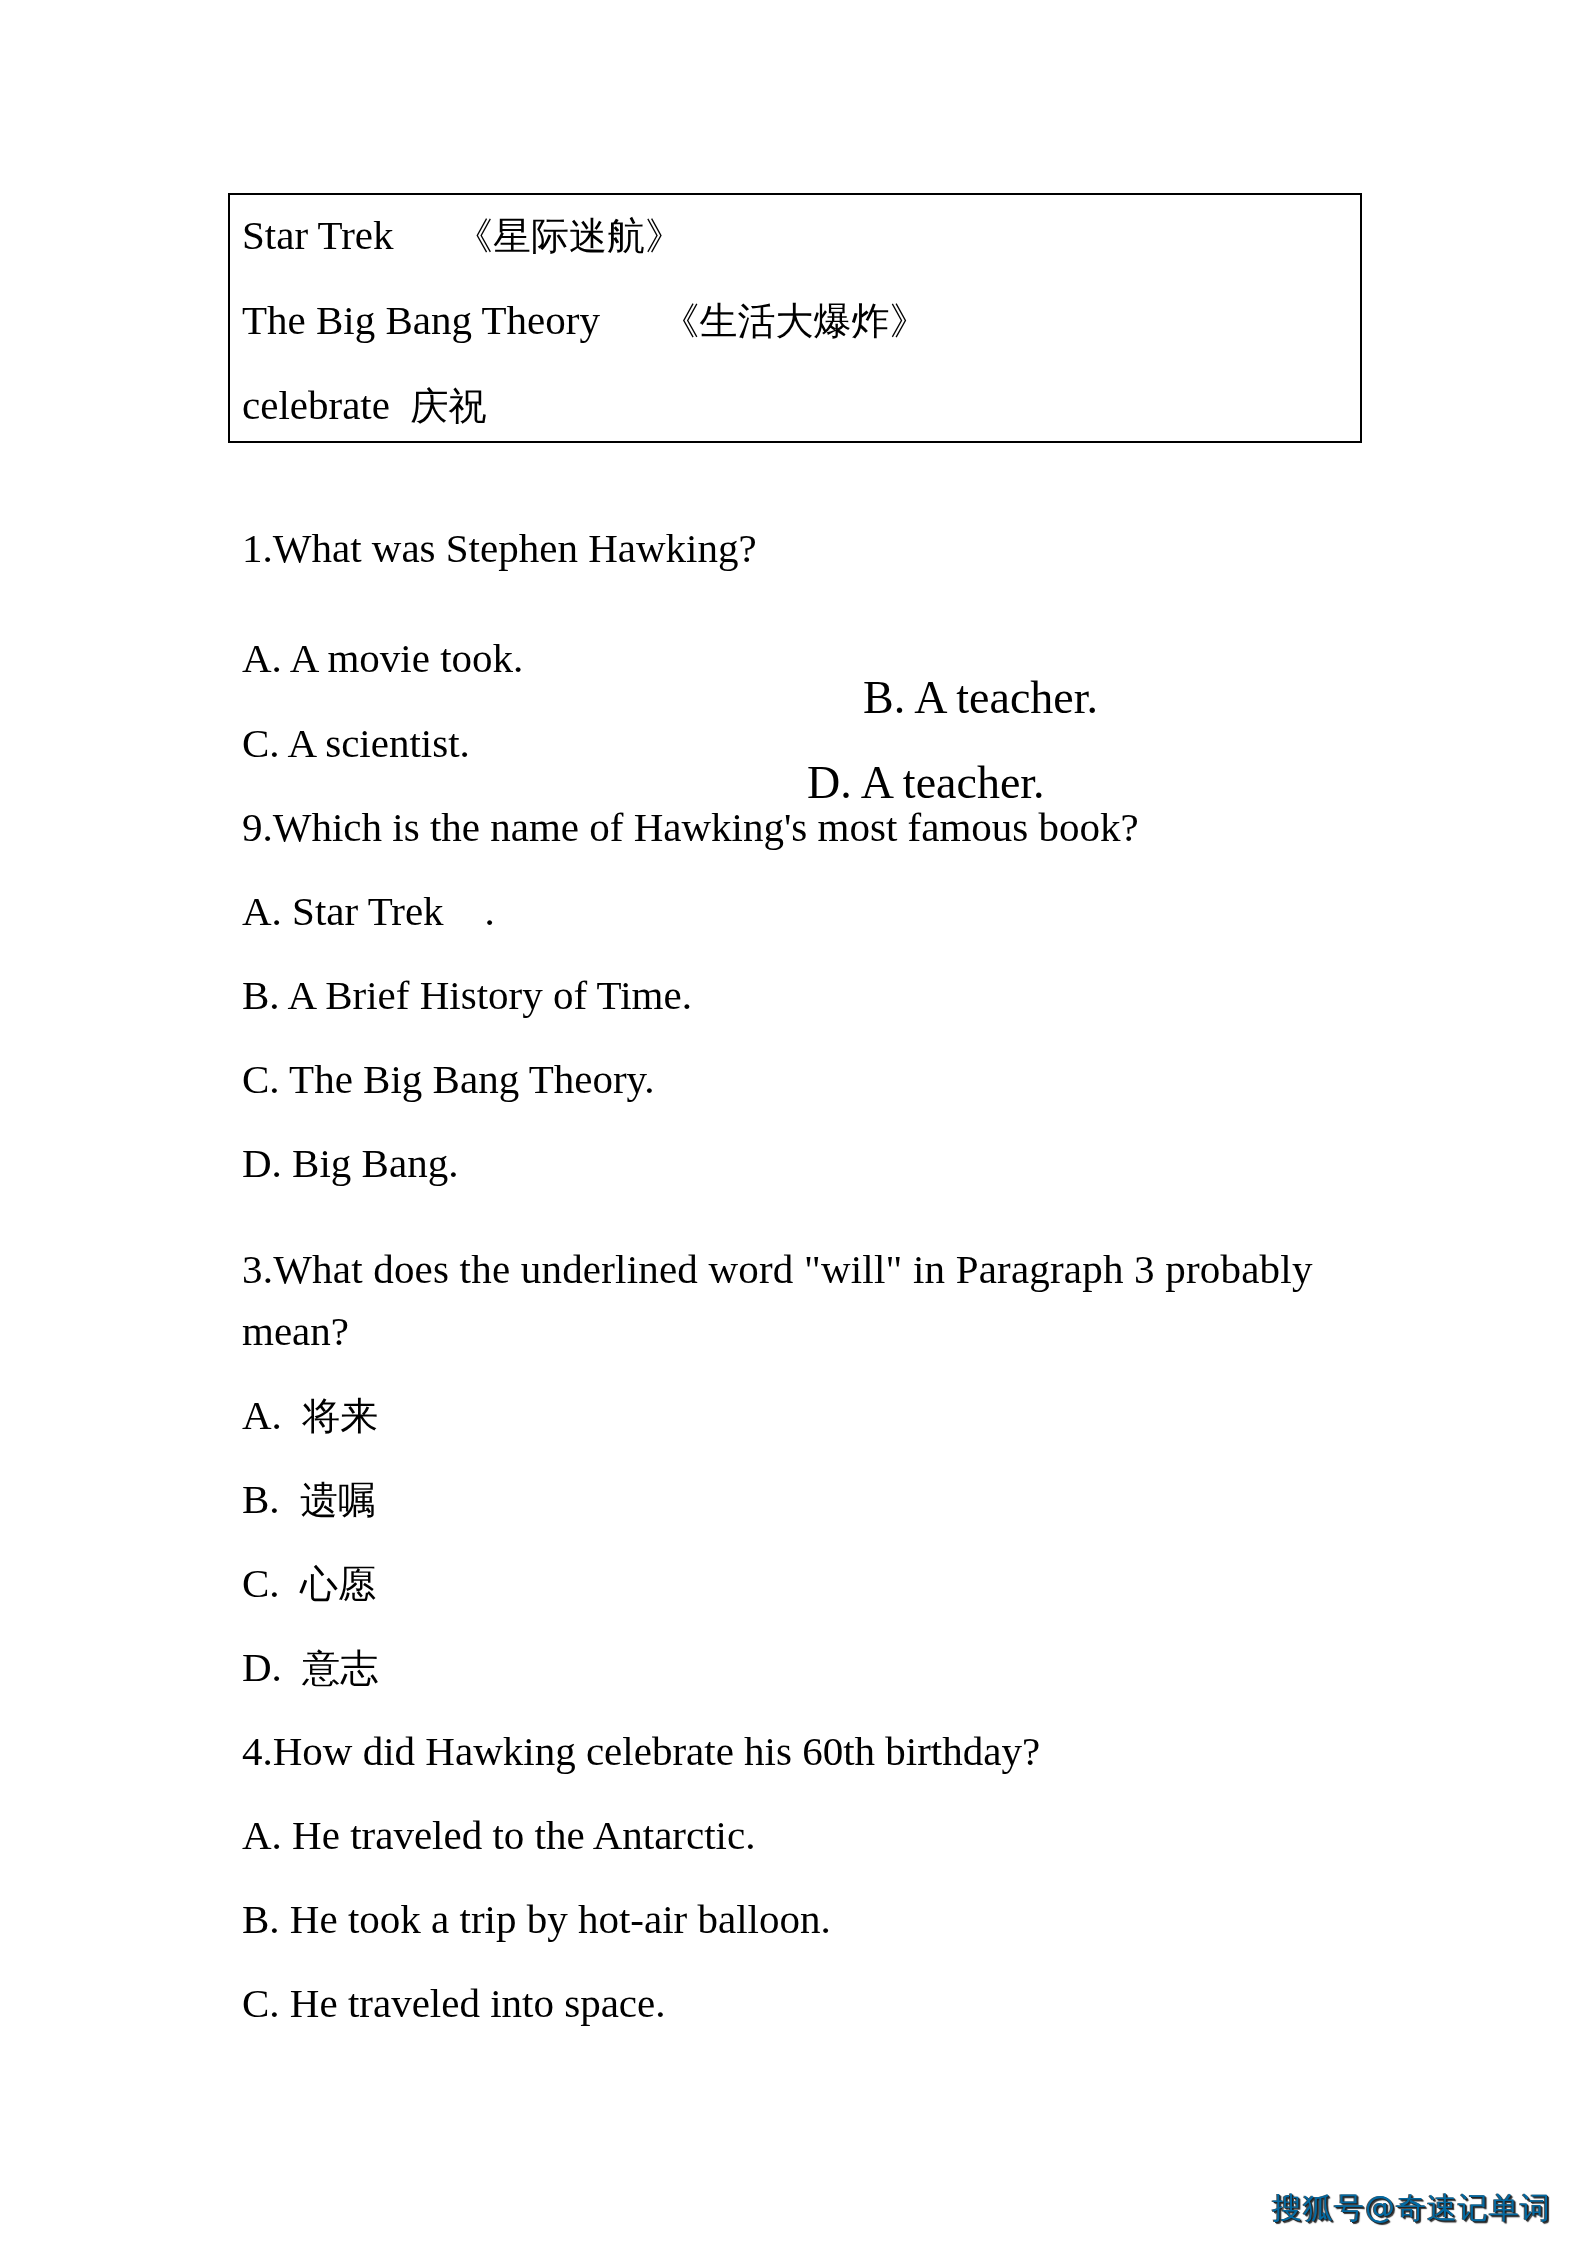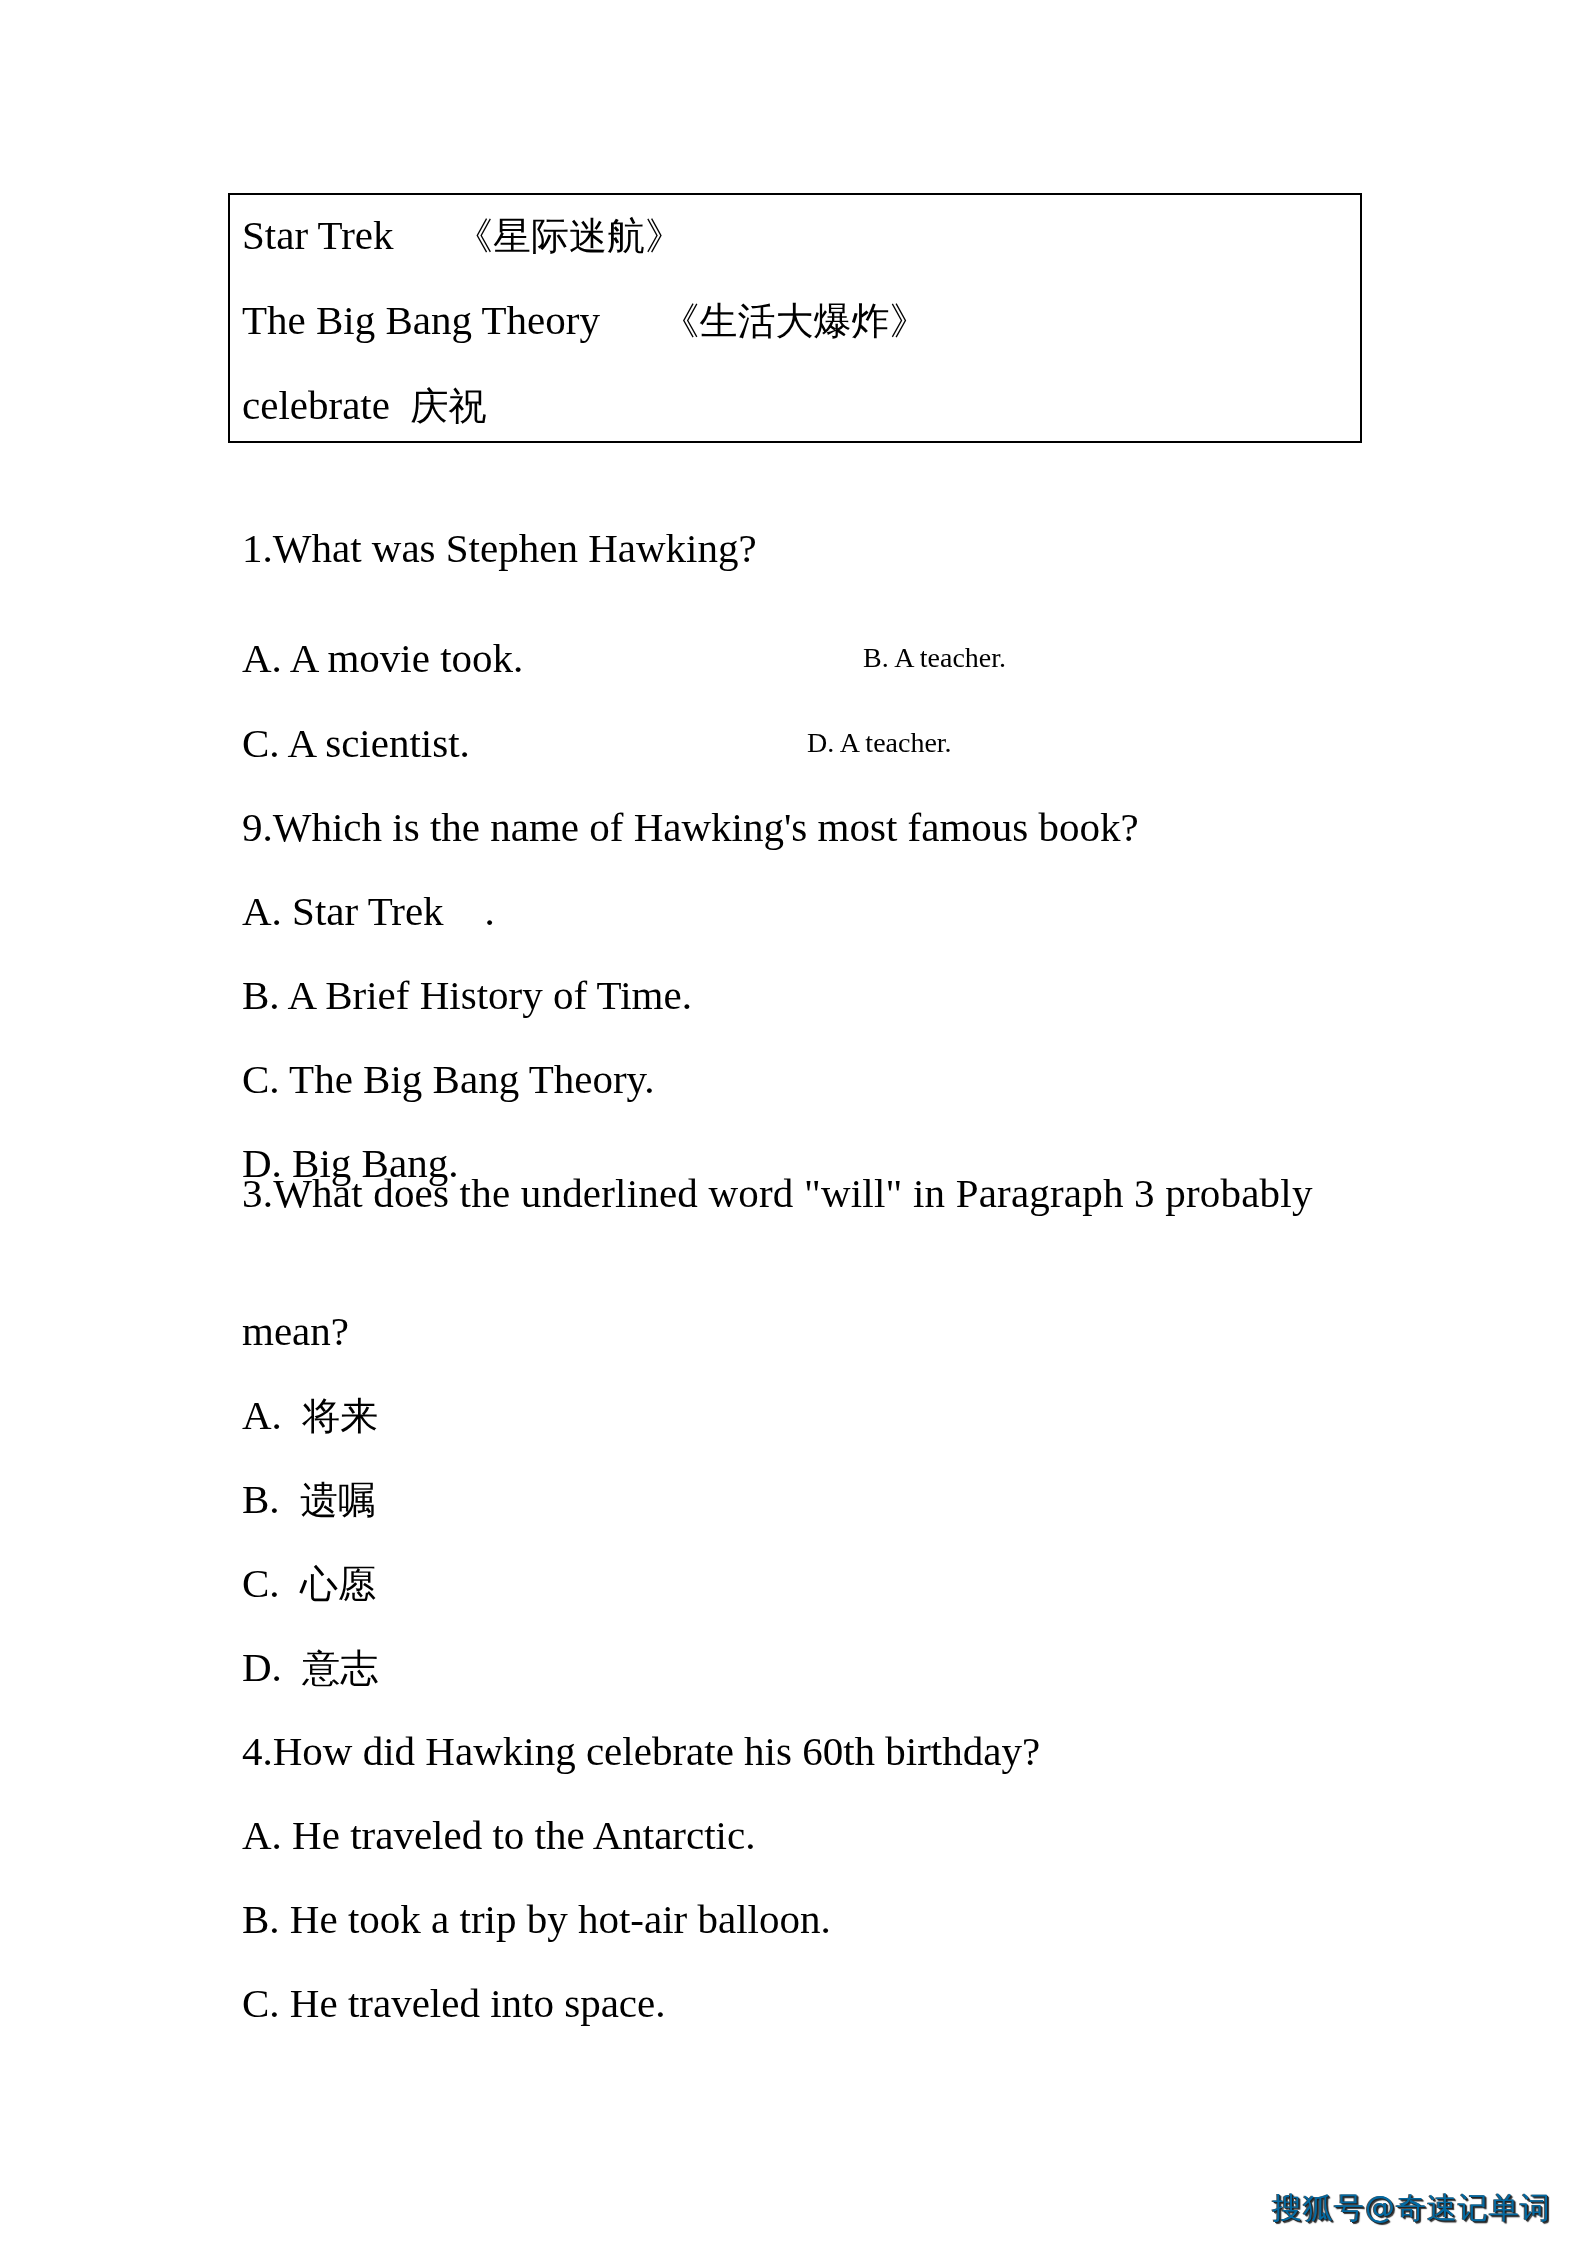--- a/index.html
+++ b/index.html
@@ -7,21 +7,21 @@
       width: 1587px; height: 2245px; background: #ffffff; position: relative; overflow: hidden;
       font-family: "Liberation Serif", "DejaVu Serif", serif; color: #000;
     }
     .vocab-box {
       position: absolute; left: 228px; top: 193px; width: 1134px; height: 250px;
       border: 2px solid #000; box-sizing: border-box;
     }
     .line {
       position: absolute; left: 242px; font-size: 41px; line-height: 50px; white-space: pre;
     }
-    .opt-right { position: absolute; font-size: 28px; line-height: 50px; white-space: pre; }
+    .opt-right { position: absolute; font-size: 46px; line-height: 50px; white-space: pre; margin-top: 40px; }
     .cn { font-family: Liberation Serif, serif; font-size: 38px; text-align: right; }
     .watermark {
       position: absolute; left: 1272px; top: 2190px; font-size: 30px; line-height: 36px;
       font-family: "DejaVu Sans", "Liberation Sans", sans-serif; color: #0369a1;
       text-shadow: 1px 1px 0 #222, 2px 2px 1px #333, -1px 0 0 #555;
       letter-spacing: 1px; white-space: pre;
     }
   </style>
 </head>
 <body>
@@ -37,21 +37,21 @@
 <div class="opt-right" style="left:863px; top:633px">B. A teacher.</div>
 <div class="line" style="top:718px">C. A scientist.</div>
 <div class="opt-right" style="left:807px; top:718px">D. A teacher.</div>
 
 <div class="line" style="top:802px">9.Which is the name of Hawking's most famous book?</div>
 <div class="line" style="top:886px">A. Star Trek    .</div>
 <div class="line" style="top:970px">B. A Brief History of Time.</div>
 <div class="line" style="top:1054px">C. The Big Bang Theory.</div>
 <div class="line" style="top:1138px">D. Big Bang.</div>
 
-<div class="line" style="top:1168px; letter-spacing:0.2px">3.What does the underlined word "will" in Paragraph 3 probably</div>
+<div class="line" style="top:1244px; letter-spacing:0.2px">3.What does the underlined word "will" in Paragraph 3 probably</div>
 <div class="line" style="top:1306px">mean?</div>
 <div class="line" style="top:1390px"><span>A.</span>  <span class="cn">将来</span></div>
 <div class="line" style="top:1474px"><span>B.</span>  <span class="cn">遗嘱</span></div>
 <div class="line" style="top:1558px"><span>C.</span>  <span class="cn">心愿</span></div>
 <div class="line" style="top:1642px"><span>D.</span>  <span class="cn">意志</span></div>
 
 <div class="line" style="top:1726px">4.How did Hawking celebrate his 60th birthday?</div>
 <div class="line" style="top:1810px">A. He traveled to the Antarctic.</div>
 <div class="line" style="top:1894px">B. He took a trip by hot-air balloon.</div>
 <div class="line" style="top:1978px">C. He traveled into space.</div>

